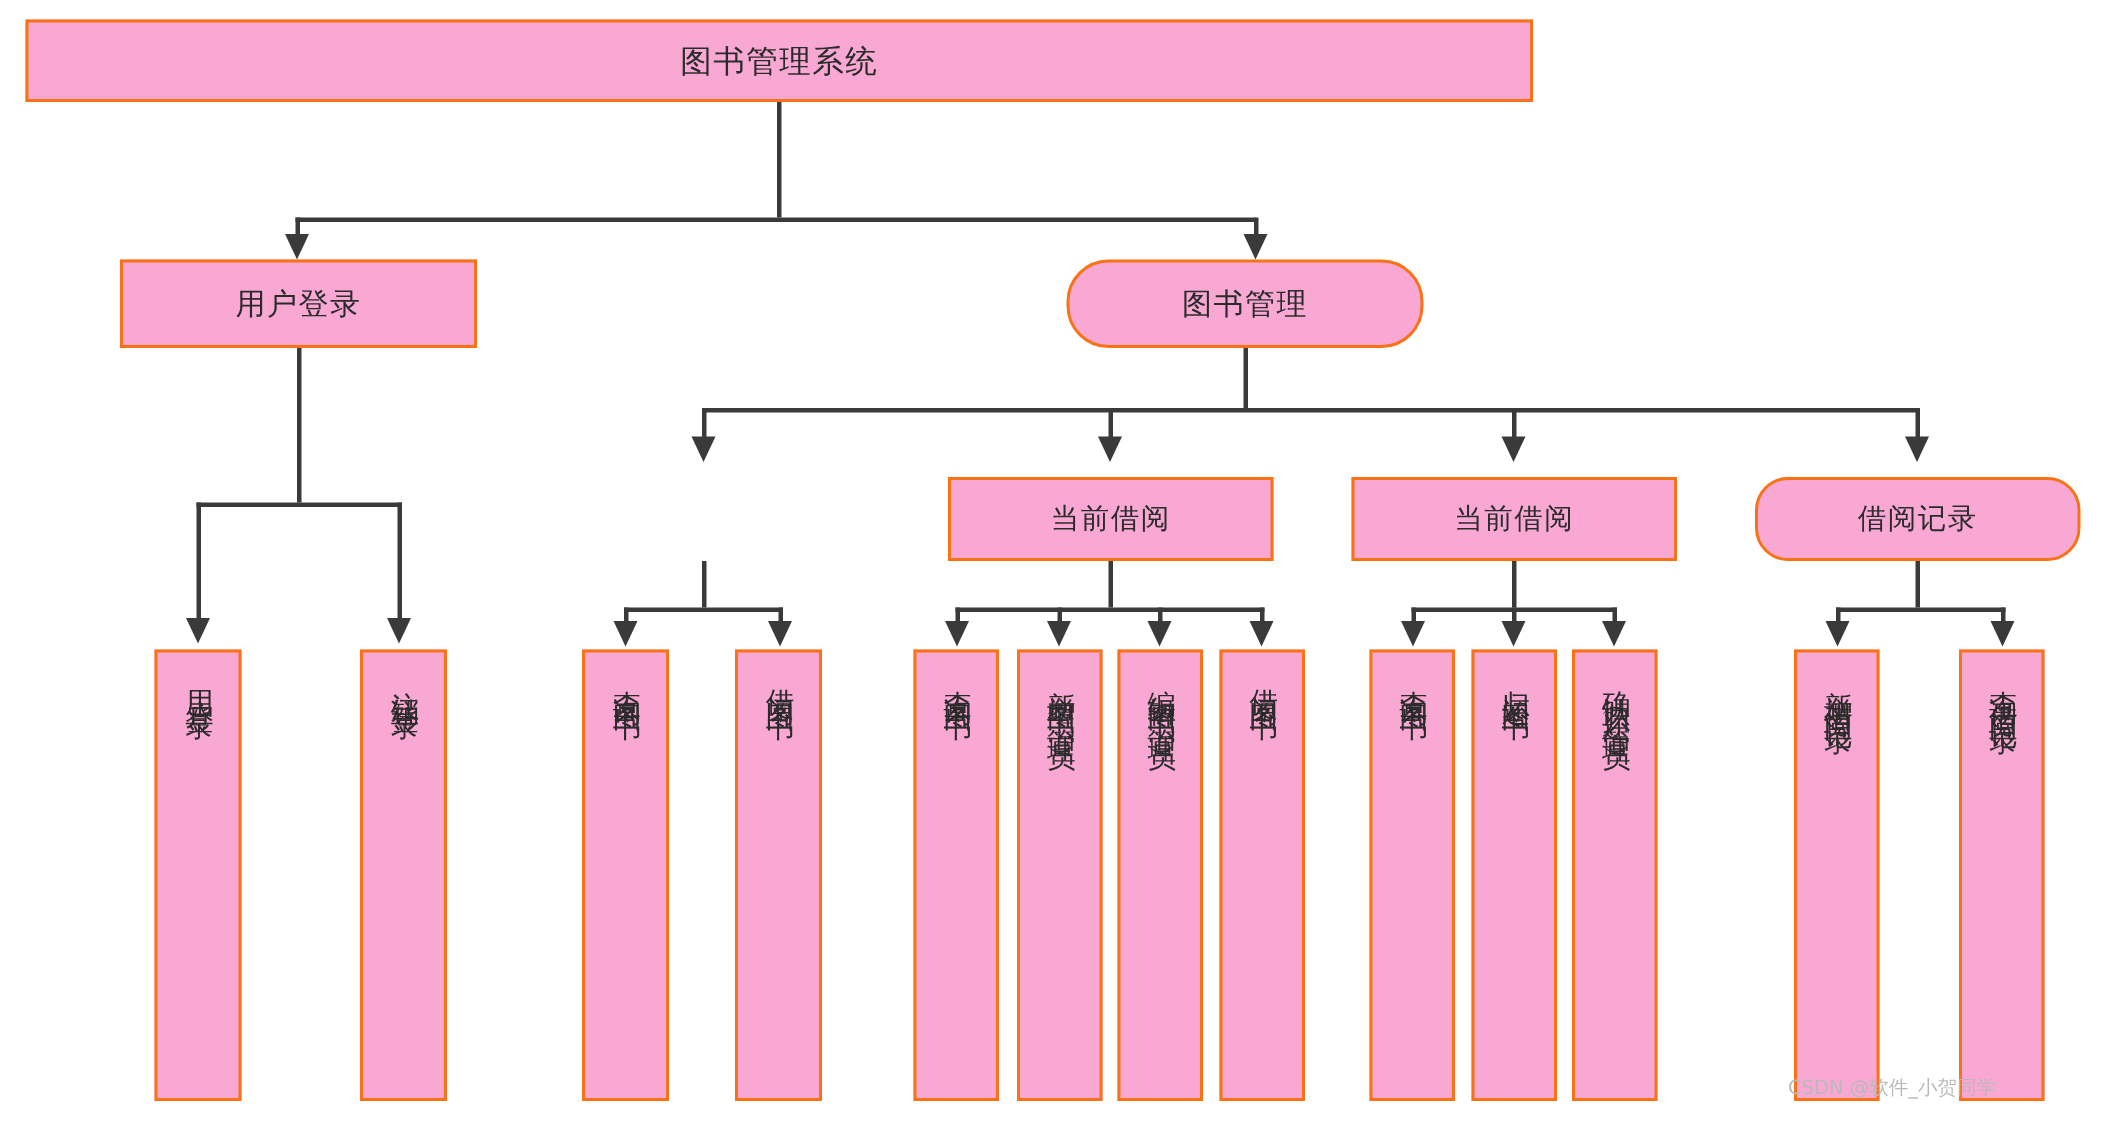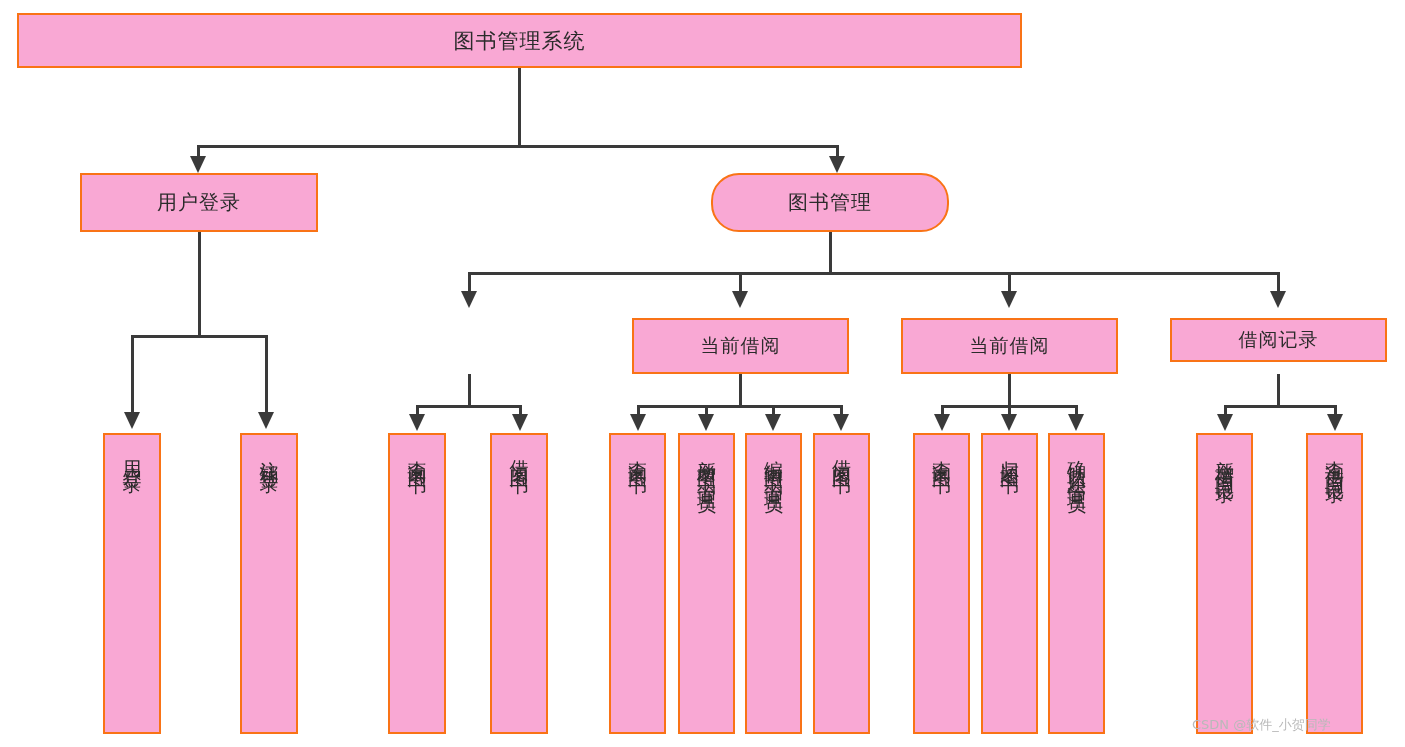--- a/index.html
+++ b/index.html
@@ -121,21 +121,21 @@
   <div class="arrow" style="left:1001px; top:291px;"></div>
   <div class="edge v" style="left:1277px; top:272px; height:26px;"></div>
   <div class="arrow" style="left:1270px; top:291px;"></div>
 
   <div class="node lvl3" style="left:632px; top:318px; width:217px; height:56px;">
     <span>当前借阅</span>
   </div>
   <div class="node lvl3" style="left:901px; top:318px; width:217px; height:56px;">
     <span>当前借阅</span>
   </div>
-  <div class="node lvl3" style="left:1170px; top:318px; width:217px; height:44px;">
+  <div class="node lvl3" style="left:1170px; top:318px; width:217px; height:56px;border-radius:22px;">
     <span>借阅记录</span>
   </div>
 
   <div class="edge v" style="left:468px; top:374px; height:31px;"></div>
   <div class="edge h" style="left:416px; top:405px; width:106px;"></div>
   <div class="edge v" style="left:416px; top:405px; height:20px;"></div>
   <div class="arrow" style="left:409px; top:414px;"></div>
   <div class="edge v" style="left:519px; top:405px; height:20px;"></div>
   <div class="arrow" style="left:512px; top:414px;"></div>
 

